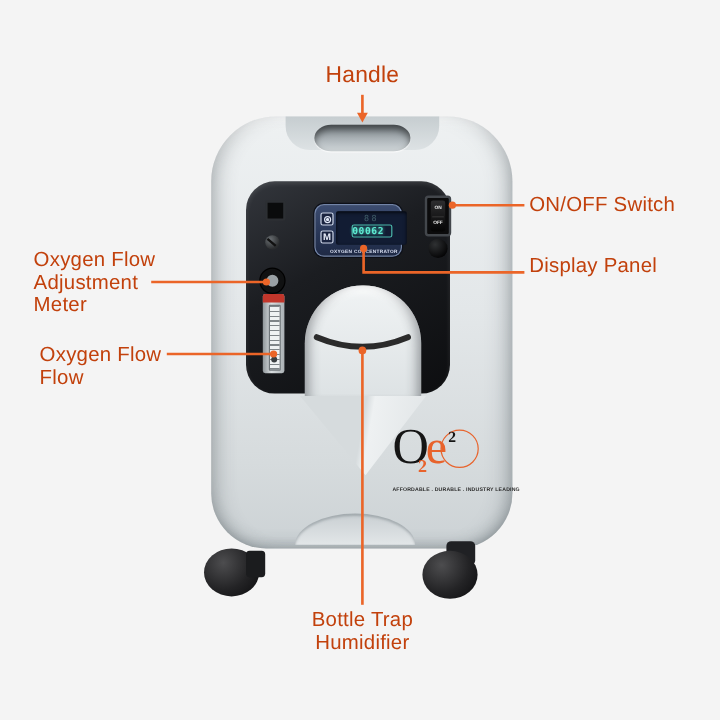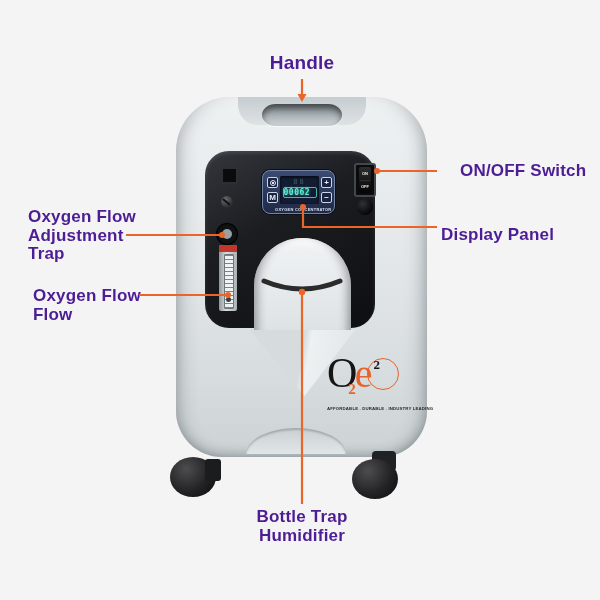--- a/index.html
+++ b/index.html
@@ -1,24 +1,24 @@
 <!DOCTYPE html>
 <html><head>
 <meta charset="utf-8">
 <style>
   html,body{margin:0;padding:0;}
   .stage{position:relative;width:600px;height:600px;background:#f4f4f4;overflow:hidden;
          font-family:"Liberation Sans",sans-serif;}
 
   
-  .label{position:absolute;color:#4c1d95;font-weight:700;font-size:17px;line-height:18.5px;letter-spacing:.2px;}
+  .label{position:absolute;color:#c2410c;font-weight:400;font-size:17px;line-height:18.5px;letter-spacing:.2px;}
   .label span{display:block;}
   .handle-label{left:302px;top:54px;transform:translateX(-50%);font-size:19px;}
-  .onoff-label{left:460px;top:162px;}
-  .display-label{left:441px;top:226px;}
+  .onoff-label{left:441px;top:162px;}
+  .display-label{left:441px;top:213px;}
   .knob-label{left:28px;top:208px;}
   .meter-label{left:33px;top:287px;}
   .humid-label{left:302px;top:508px;transform:translateX(-50%);text-align:center;}
 
   
   .device-body{position:absolute;left:176px;top:97px;width:251px;height:360px;
     border-radius:54px 54px 46px 46px;
     background:linear-gradient(180deg,#eef1f2 0%,#e3e7e9 45%,#d6dbdd 80%,#ccd2d5 100%);
     box-shadow:inset 14px 0 18px -12px rgba(70,80,85,.45), inset -14px 0 18px -12px rgba(70,80,85,.5),
                inset 0 10px 10px -8px rgba(255,255,255,.9), inset 0 -10px 14px -10px rgba(60,70,75,.45);}
@@ -63,21 +63,21 @@
     background:linear-gradient(180deg,#3c4c70,#273555 60%,#1f2a45);
     border:1px solid #7284a8;box-sizing:border-box;box-shadow:0 0 0 1px #0c0f18;}
   .pbtn{position:absolute;width:11px;height:11px;border:1px solid #cdd6e8;border-radius:2px;
     background:#1a2440;color:#e8edf8;font-size:8px;font-weight:700;line-height:10px;text-align:center;box-sizing:border-box;}
   .btn-tl{left:4px;top:6px;}
   .btn-bl{left:4px;top:21px;}
   .btn-tr{left:58px;top:6px;}
   .btn-br{left:58px;top:21px;}
   .clock-ico{display:block;margin:1.5px auto;width:6px;height:6px;border:1px solid #dfe6f5;border-radius:50%;
     background:radial-gradient(circle,#dfe6f5 1px,transparent 1.6px);box-sizing:border-box;}
-  .lcd{position:absolute;left:17px;top:5px;width:39px;height:28px;border-radius:2px;background:#121c33;
+  .lcd{position:absolute;left:17px;top:5px;width:59px;height:28px;border-radius:2px;background:#121c33;
     box-shadow:inset 0 1px 3px rgba(0,0,0,.8);overflow:hidden;}
   .lcd-top{margin-top:2px;text-align:center;font-size:7px;letter-spacing:2px;color:rgba(140,200,192,.38);
     font-family:"DejaVu Sans Mono",monospace;}
   .lcd-main{margin:1px auto 0;width:32px;text-align:left;font-size:8px;font-weight:700;
     font-family:"DejaVu Sans Mono",monospace;color:#5debd1;letter-spacing:.5px;
     border:1px solid rgba(93,235,209,.75);border-radius:2px;text-shadow:0 0 3px rgba(93,235,209,.9);}
   .display-caption{position:absolute;bottom:1px;left:0;width:100%;text-align:center;font-size:6px;
     font-weight:700;color:#d9e0f2;letter-spacing:.4px;transform:scale(.66);transform-origin:center bottom;
     white-space:nowrap;}
 
@@ -189,21 +189,21 @@
       <circle cx="302" cy="292" r="3.2"></circle>
     </g>
   </svg>
 
   <div class="label handle-label">Handle</div>
   <div class="label onoff-label">ON/OFF Switch</div>
   <div class="label display-label">Display Panel</div>
   <div class="label knob-label">
     <span>Oxygen Flow</span>
     <span>Adjustment</span>
-    <span>Trap</span>
+    <span>Meter</span>
   </div>
   <div class="label meter-label">
     <span>Oxygen Flow</span>
     <span>Flow</span>
   </div>
   <div class="label humid-label">
     <span>Bottle Trap</span>
     <span>Humidifier</span>
   </div>
 

